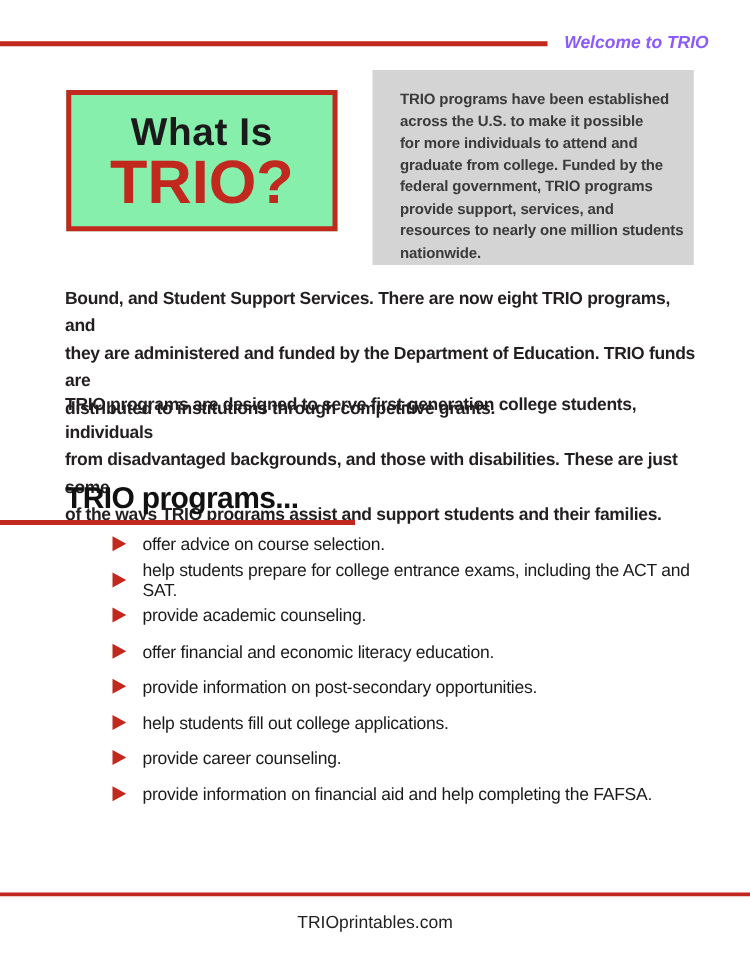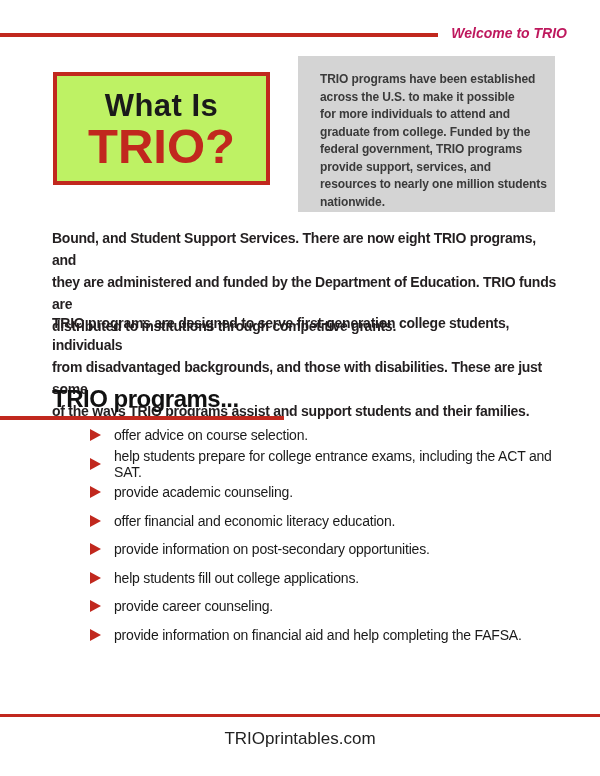--- a/index.html
+++ b/index.html
@@ -2,26 +2,26 @@
 <html><head>
 <meta charset="utf-8">
 <style>
   html,body{margin:0;padding:0;background:#ffffff;}
   .page{
     position:relative;width:600px;height:776px;background:#ffffff;overflow:hidden;
     font-family:"Liberation Sans",sans-serif;color:#231f20;
   }
   
   .header-rule{position:absolute;left:0;top:33px;width:438px;height:4px;background:#c1281e;}
-  .tagline{position:absolute;top:25px;right:33px;font-size:14px;font-weight:bold;font-style:italic;color:#be185d;}
+  .tagline{position:absolute;top:25px;right:33px;font-size:14px;font-weight:bold;font-style:italic;color:#8b5cf6;}
   
   .title-box{
     position:absolute;left:53px;top:72px;width:217px;height:113px;box-sizing:border-box;
     border:4px solid #c1281e;display:flex;flex-direction:column;align-items:center;justify-content:center;
-    text-align:center;background:#bef264;
+    text-align:center;background:#86efac;
   }
   .title-line1{font-size:31px;font-weight:bold;color:#1a1a1a;line-height:34px;letter-spacing:.5px;}
   .title-line2{font-size:49px;font-weight:bold;color:#c1281e;line-height:46px;letter-spacing:0;}
   
   .intro-box{
     position:absolute;left:298px;top:56px;width:257px;height:156px;box-sizing:border-box;
     background:#d4d4d4;padding:15px 8px 0 22px;
     font-size:12px;font-weight:bold;line-height:17.5px;color:#3a3a3a;
     white-space:pre-line;letter-spacing:-.1px;
   }
@@ -34,21 +34,21 @@
   
   .section-heading{position:absolute;left:52px;top:385px;font-size:24px;font-weight:bold;letter-spacing:-.5px;color:#111111;}
   .section-rule{position:absolute;left:0;top:416px;width:284px;height:4px;background:#c1281e;}
   
   .bullets{position:absolute;left:58px;top:427px;width:520px;list-style:none;margin:0;padding:0;}
   .bullets li{display:flex;align-items:center;height:16px;margin-bottom:12.5px;padding-left:32px;}
   .tri{width:0;height:0;border-left:11px solid #c1281e;border-top:6.5px solid transparent;border-bottom:6.5px solid transparent;flex:none;}
   .bullet-text{margin-left:13px;font-size:14px;font-weight:normal;letter-spacing:-.2px;color:#1a1a1a;}
   
   .footer-rule{position:absolute;left:0;top:714px;width:600px;height:3px;background:#c1281e;}
-  .footer-text{position:absolute;left:0;top:729px;width:600px;text-align:center;font-size:17px;color:#222222;}
+  .footer-text{position:absolute;left:0;top:729px;width:600px;text-align:center;font-size:14px;color:#222222;}
 </style>
 </head>
 <body>
 
 <div class="page">
 
   <div class="header-rule"></div>
   <div class="tagline">Welcome to TRIO</div>
 
   <div class="title-box">

